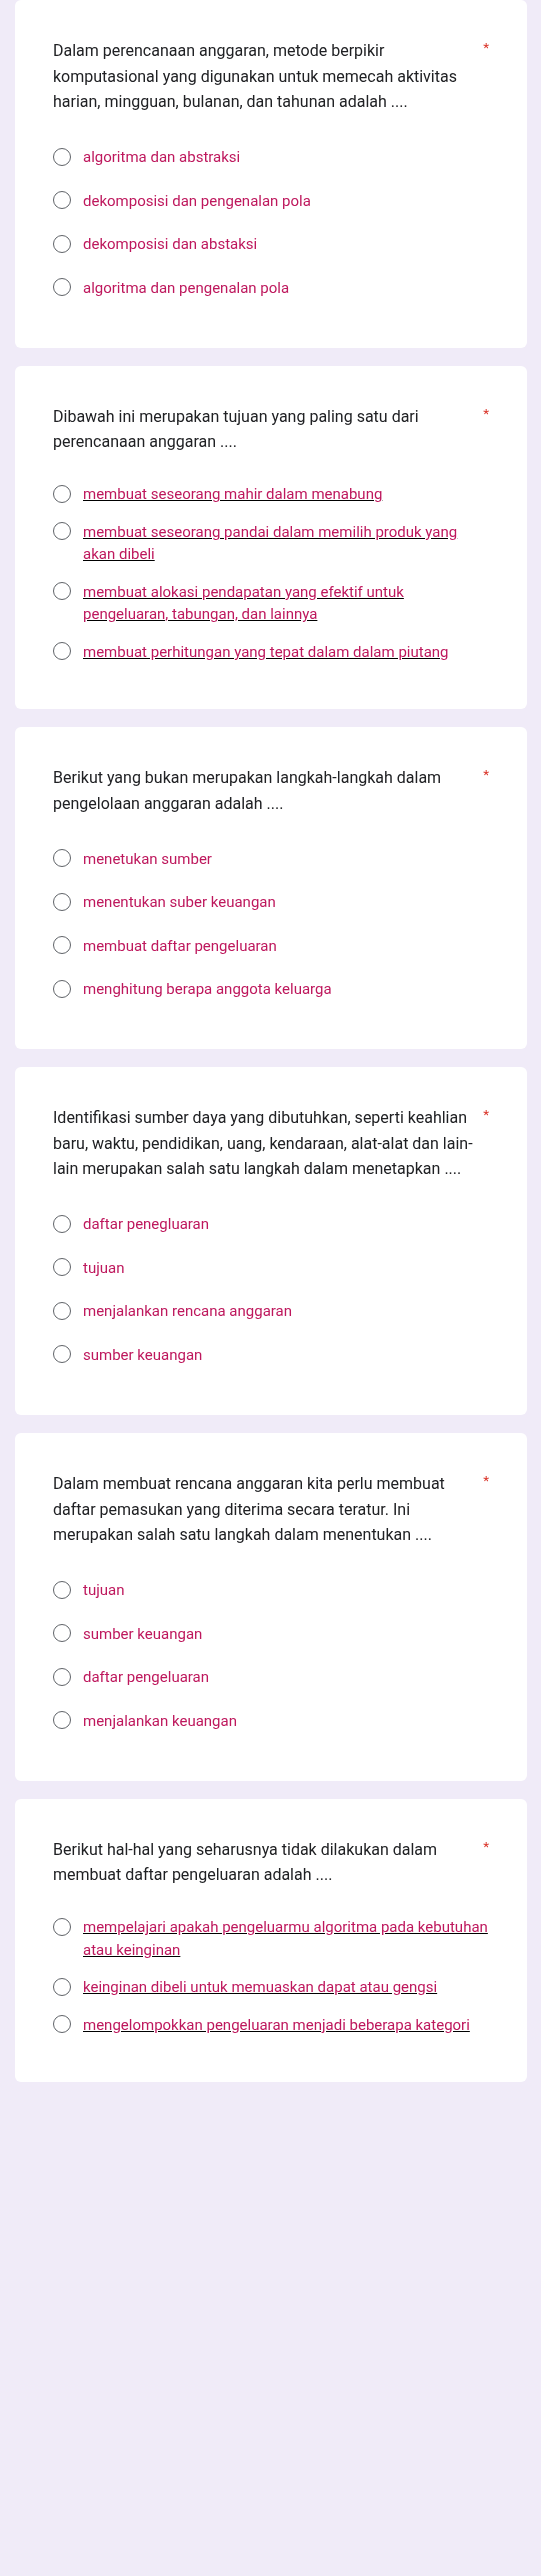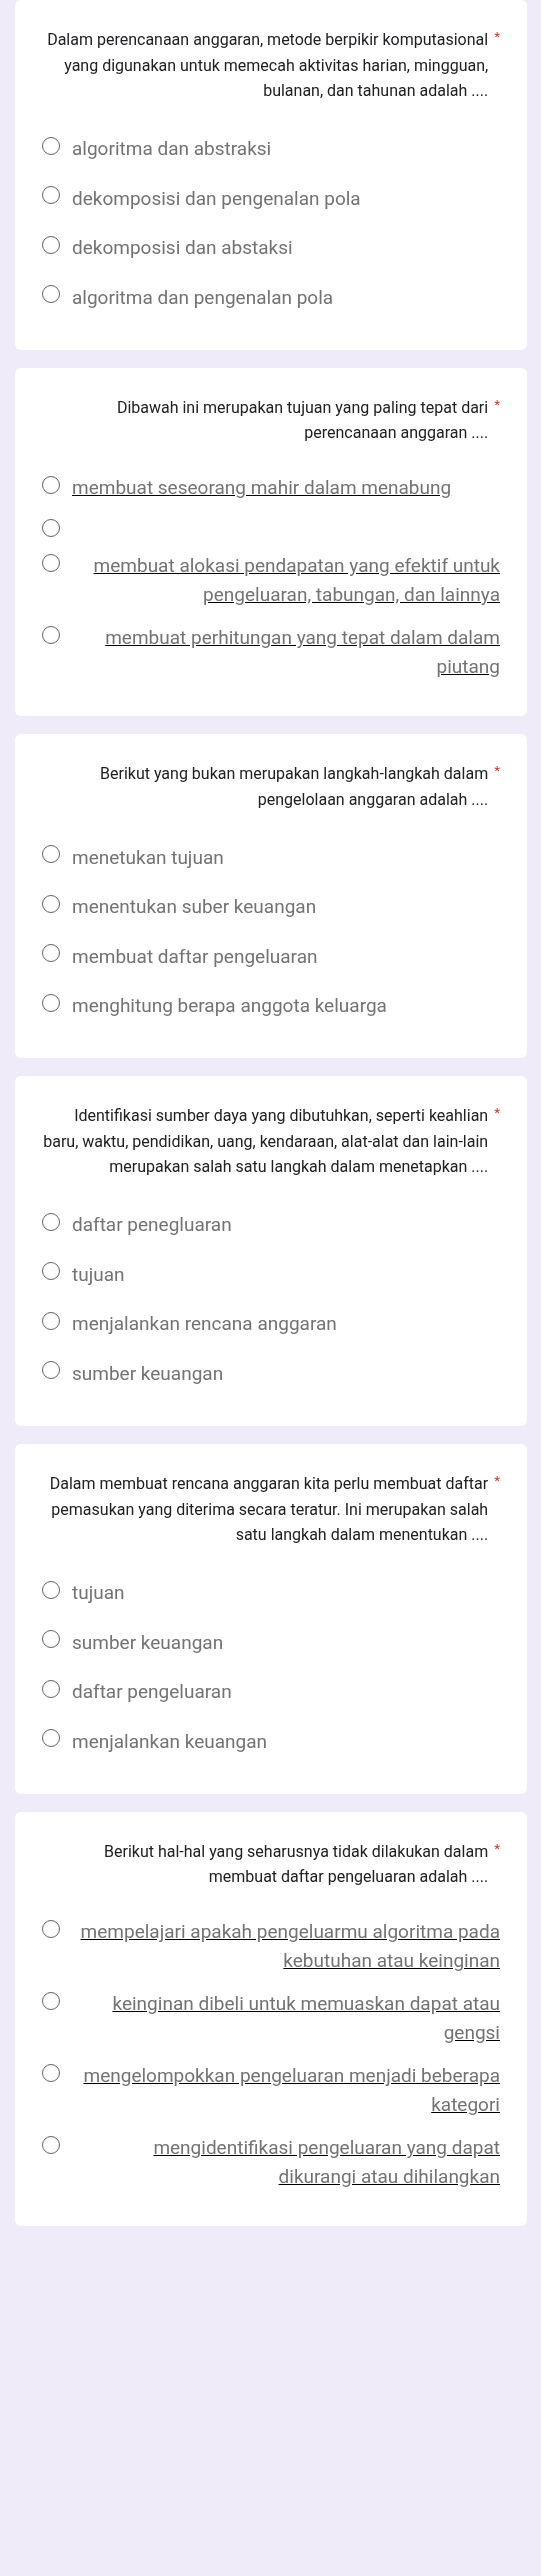--- a/index.html
+++ b/index.html
@@ -5,23 +5,22 @@
   * { box-sizing: border-box; margin: 0; padding: 0; }
   body {
     background: #f0ebf8;
     font-family: Roboto, Arial, sans-serif;
     width: 542px;
     padding: 0 15px;
   }
   .card {
     background: #fff;
     border-radius: 6px;
-    padding: 27px;
+    padding: 38px;
     margin-bottom: 18px;
-    text-align: right;
   }
   .question-header {
     display: flex;
     align-items: flex-start;
     gap: 6px;
     margin-bottom: 21px;
   }
   .question-text {
     flex: 1;
     color: #202124;
@@ -44,22 +43,22 @@
   .option.tight { padding: 7.5px 0; text-decoration: underline; }
   .radio {
     flex: 0 0 auto;
     width: 18px;
     height: 18px;
     border: 1.5px solid #5f6368;
     border-radius: 50%;
     margin-top: 1.5px;
   }
   .option-label {
-    color: #737373;
-    font-size: 19px;
+    color: #be185d;
+    font-size: 15px;
     line-height: 1.5;
   }
 </style>
 </head>
 <body>
 
 <div class="card">
   <div class="question-header">
     <div class="question-text">Dalam perencanaan anggaran, metode berpikir komputasional yang digunakan untuk memecah aktivitas harian, mingguan, bulanan, dan tahunan adalah ....</div>
     <div class="required">*</div>
@@ -77,48 +76,49 @@
       <span class="option-label">dekomposisi dan abstaksi</span>
     </div>
   <div class="option">
       <span class="radio"></span>
       <span class="option-label">algoritma dan pengenalan pola</span>
     </div>
 </div>
 
 <div class="card">
   <div class="question-header">
-    <div class="question-text">Dibawah ini merupakan tujuan yang paling tepat dari perencanaan anggaran ....</div>
+    <div class="question-text">Dibawah ini merupakan tujuan yang paling satu dari perencanaan anggaran ....</div>
     <div class="required">*</div>
   </div>
   <div class="option tight">
       <span class="radio"></span>
       <span class="option-label">membuat seseorang mahir dalam menabung</span>
     </div>
   <div class="option tight">
       <span class="radio"></span>
+      <span class="option-label">membuat seseorang pandai dalam memilih produk yang akan dibeli</span>
     </div>
   <div class="option tight">
       <span class="radio"></span>
       <span class="option-label">membuat alokasi pendapatan yang efektif untuk pengeluaran, tabungan, dan lainnya</span>
     </div>
   <div class="option tight">
       <span class="radio"></span>
       <span class="option-label">membuat perhitungan yang tepat dalam dalam piutang</span>
     </div>
 </div>
 
 <div class="card">
   <div class="question-header">
     <div class="question-text">Berikut yang bukan merupakan langkah-langkah dalam pengelolaan anggaran adalah ....</div>
     <div class="required">*</div>
   </div>
   <div class="option">
       <span class="radio"></span>
-      <span class="option-label">menetukan tujuan</span>
+      <span class="option-label">menetukan sumber</span>
     </div>
   <div class="option">
       <span class="radio"></span>
       <span class="option-label">menentukan suber keuangan</span>
     </div>
   <div class="option">
       <span class="radio"></span>
       <span class="option-label">membuat daftar pengeluaran</span>
     </div>
   <div class="option">
@@ -183,18 +183,14 @@
       <span class="option-label">mempelajari apakah pengeluarmu algoritma pada kebutuhan atau keinginan</span>
     </div>
   <div class="option tight">
       <span class="radio"></span>
       <span class="option-label">keinginan dibeli untuk memuaskan dapat atau gengsi</span>
     </div>
   <div class="option tight">
       <span class="radio"></span>
       <span class="option-label">mengelompokkan pengeluaran menjadi beberapa kategori</span>
     </div>
-  <div class="option tight">
-      <span class="radio"></span>
-      <span class="option-label">mengidentifikasi pengeluaran yang dapat dikurangi atau dihilangkan</span>
-    </div>
 </div>
 
 
 </body></html>

